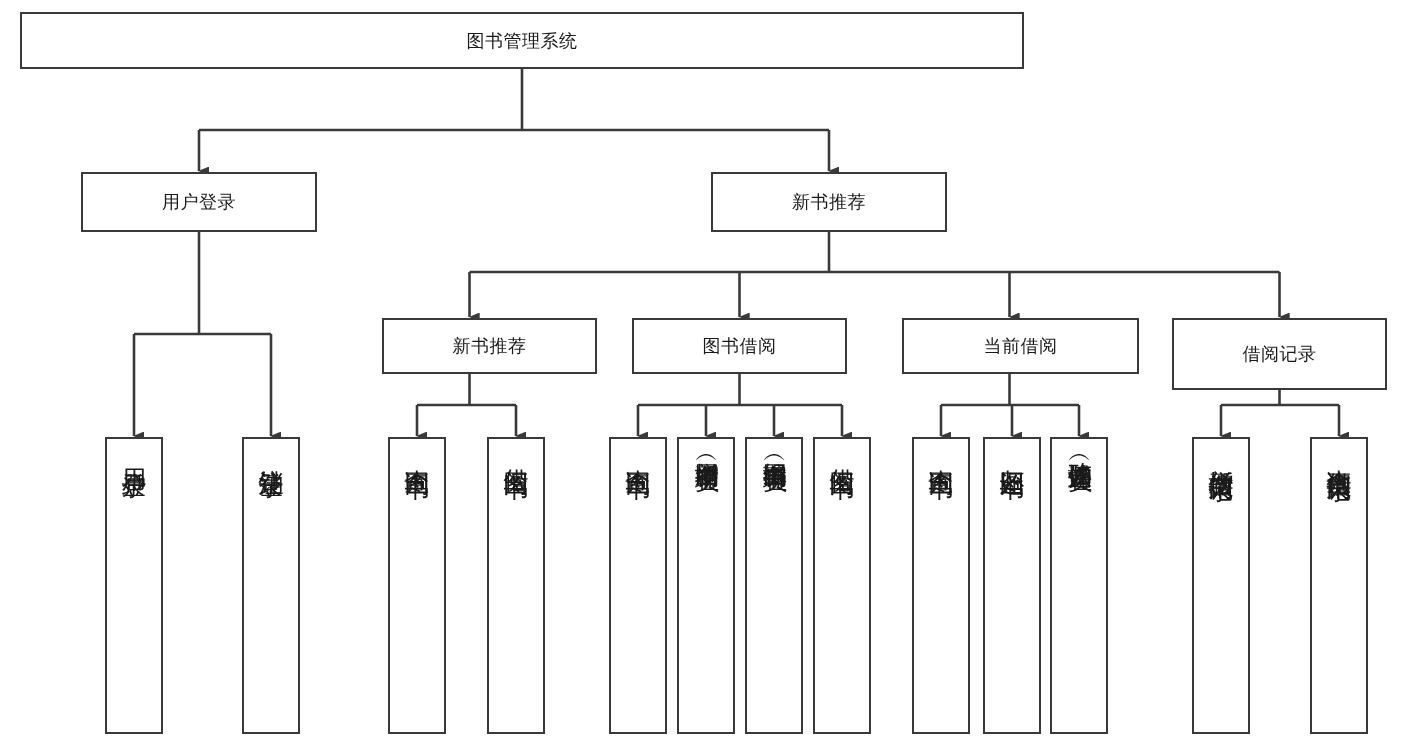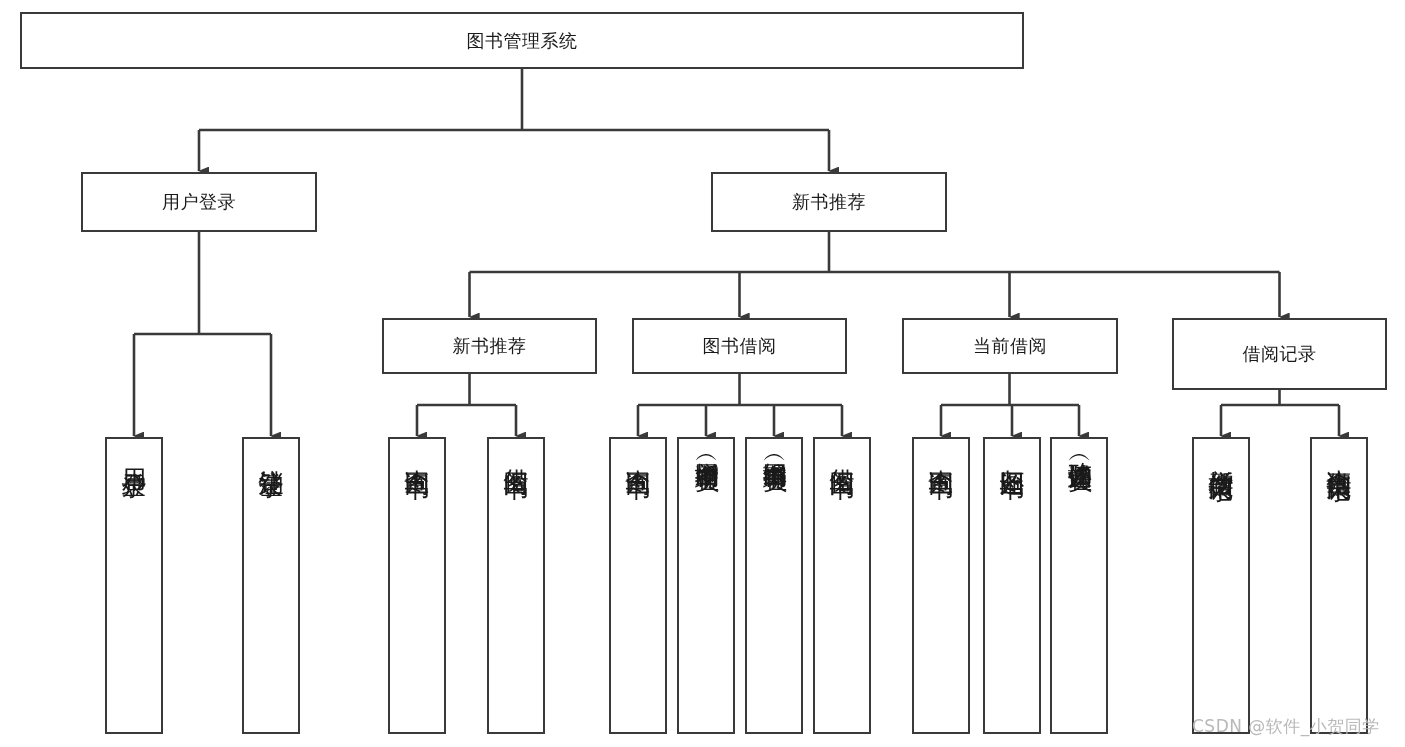--- a/index.html
+++ b/index.html
@@ -132,21 +132,21 @@
       </div>
       <div class="node h" style="left: 711px; top: 172px; width: 236px; height: 60px;">
         <span class="label">新书推荐</span>
       </div>
       <div class="node h" style="left: 382px; top: 318px; width: 215px; height: 56px;">
         <span class="label">新书推荐</span>
       </div>
       <div class="node h" style="left: 632px; top: 318px; width: 215px; height: 56px;">
         <span class="label">图书借阅</span>
       </div>
-      <div class="node h" style="left: 902px; top: 318px; width: 216px; height: 56px;">
+      <div class="node h" style="left: 902px; top: 318px; width: 237px; height: 56px;">
         <span class="label">当前借阅</span>
       </div>
       <div class="node h" style="left: 1172px; top: 318px; width: 215px; height: 72px;">
         <span class="label">借阅记录</span>
       </div>
       <div class="node v" style="left: 105px; top: 437px; width: 58px; height: 297px;">
         <span class="label">用户登录</span>
       </div>
       <div class="node v" style="left: 242px; top: 437px; width: 58px; height: 297px;">
         <span class="label">注销登录</span>
@@ -179,14 +179,13 @@
         <span class="label">确认归还（管理员）</span>
       </div>
       <div class="node v" style="left: 1192px; top: 437px; width: 58px; height: 297px;">
         <span class="label">新增借阅记录</span>
       </div>
       <div class="node v" style="left: 1310px; top: 437px; width: 58px; height: 297px;">
         <span class="label">查询借阅记录</span>
       </div>
     </div>
 
-  <div class="watermark" style="left: 1192px; top: 715px;">CSDN @软件_小贺同学</div>
 </div>
 
 </body></html>

